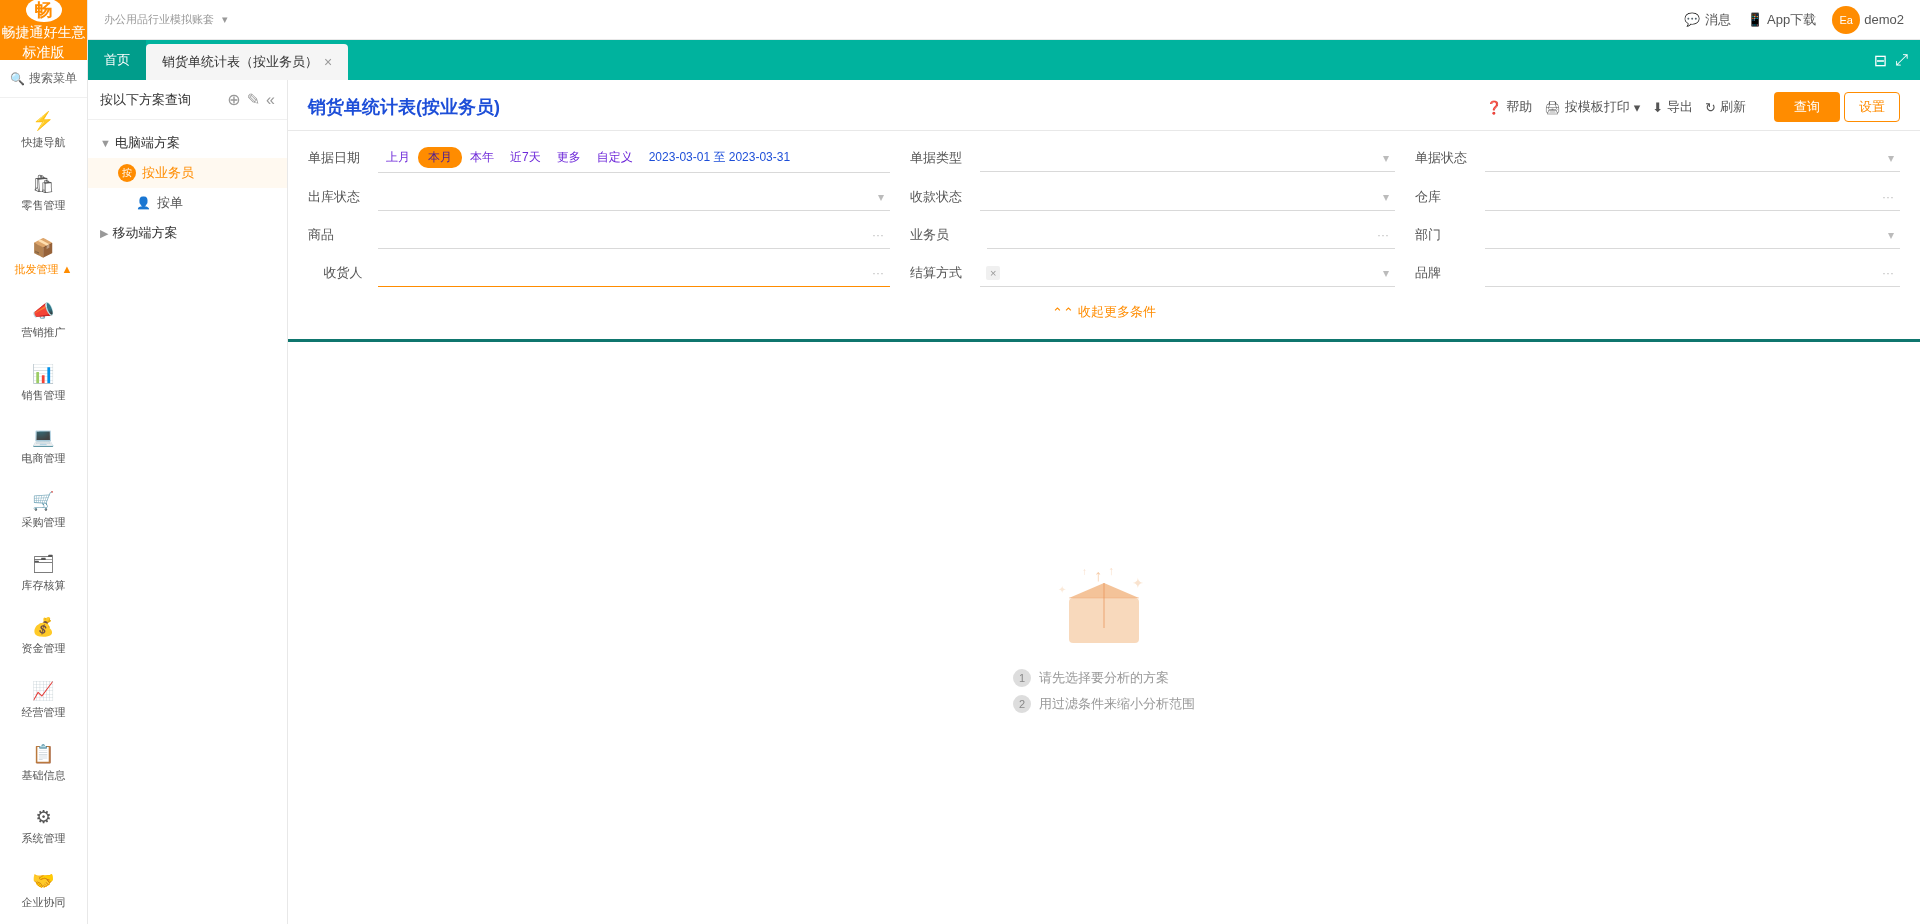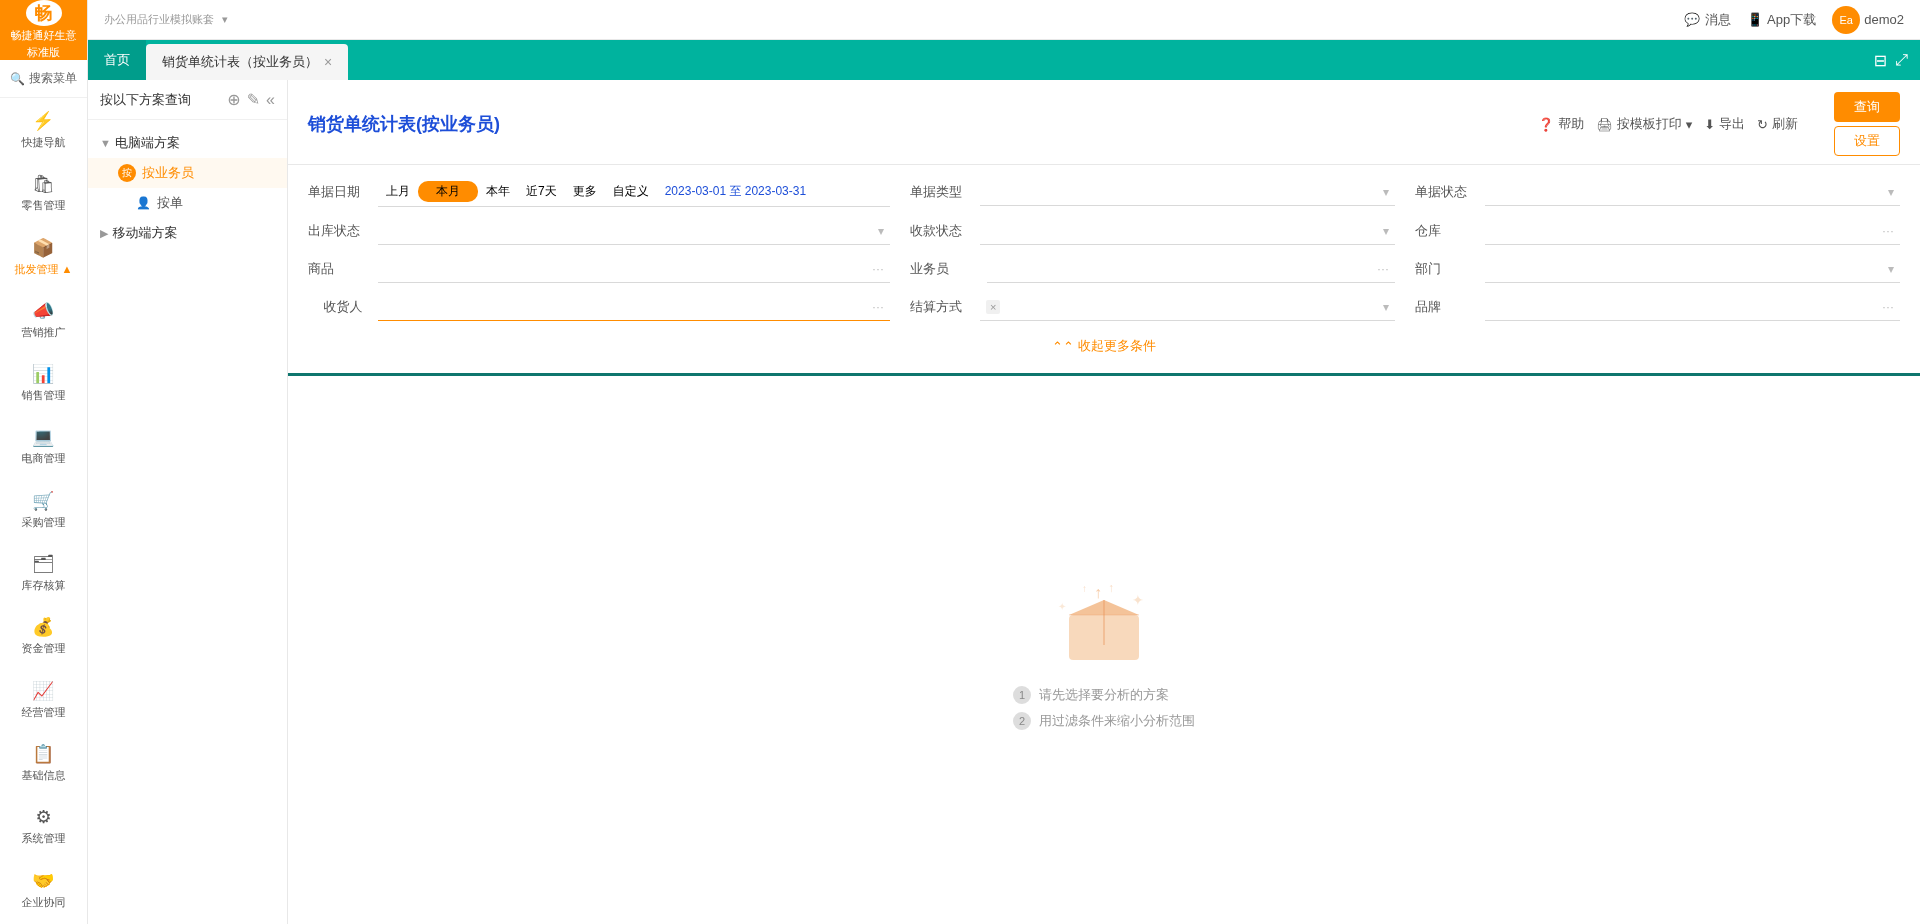--- a/index.html
+++ b/index.html
@@ -3,21 +3,21 @@
   <meta charset="utf-8">
   <style>
     * { box-sizing: border-box; margin: 0; padding: 0; }
     body { font-family: "Microsoft YaHei", "PingFang SC", sans-serif; font-size: 13px; background: #f5f5f5; display: flex; height: 924px; overflow: hidden; }
 
     
     .sidebar { width: 88px; background: #fff; display: flex; flex-direction: column; border-right: 1px solid #e8e8e8; z-index: 10; }
     .sidebar-logo { height: 60px; background: #ff8c00; display: flex; align-items: center; justify-content: center; flex-direction: column; cursor: pointer; }
     .sidebar-logo .logo-icon { width: 36px; height: 36px; background: #fff; border-radius: 50%; display: flex; align-items: center; justify-content: center; }
     .sidebar-logo .logo-icon span { font-size: 18px; color: #ff8c00; font-weight: bold; }
-    .sidebar-logo .logo-text { font-size: 11px; color: #fff; margin-top: 2px; }
+    .sidebar-logo .logo-text { font-size: 14px; color: #fff; margin-top: 2px; }
     .sidebar-nav { flex: 1; overflow-y: auto; }
     .sidebar-item { display: flex; flex-direction: column; align-items: center; justify-content: center; padding: 12px 4px; cursor: pointer; color: #555; border-bottom: none; }
     .sidebar-item .s-icon { font-size: 18px; margin-bottom: 3px; }
     .sidebar-item .s-label { font-size: 11px; text-align: center; line-height: 1.3; }
     .sidebar-item.active { color: #ff8c00; }
     .sidebar-search { padding: 10px 6px; border-bottom: 1px solid #f0f0f0; display: flex; align-items: center; justify-content: center; gap: 4px; font-size: 12px; color: #666; cursor: pointer; }
 
     
     .main { flex: 1; display: flex; flex-direction: column; overflow: hidden; }
 
@@ -71,22 +71,22 @@
     .filter-area { background: #fff; padding: 12px 20px; border-bottom: 3px solid #0f766e; }
     .filter-row { display: flex; align-items: center; margin-bottom: 10px; gap: 0; }
     .filter-item { display: flex; align-items: center; flex: 1; min-width: 0; }
     .filter-label { color: #555; font-size: 13px; white-space: nowrap; width: 70px; flex-shrink: 0; }
     .filter-control { flex: 1; border-bottom: 1px solid #d9d9d9; padding: 4px 6px; display: flex; align-items: center; gap: 4px; position: relative; min-height: 28px; }
     .filter-control .ctrl-icon { color: #bbb; cursor: pointer; font-size: 12px; margin-left: auto; flex-shrink: 0; }
     .filter-control .tag-close { color: #999; cursor: pointer; background: #f0f0f0; border-radius: 2px; padding: 1px 4px; font-size: 11px; }
 
     
     .date-filter { display: flex; align-items: center; gap: 0; flex: 1; border-bottom: 1px solid #d9d9d9; padding: 4px 0; }
-    .date-btn { padding: 2px 8px; cursor: pointer; font-size: 12px; color: #000000; border-radius: 3px; }
-    .date-btn.active { background: #ff8c00; color: #000000; border-radius: 10px; padding: 2px 18px; }
+    .date-btn { padding: 2px 8px; cursor: pointer; font-size: 12px; color: #6d28d9; border-radius: 3px; }
+    .date-btn.active { background: #ff8c00; color: #4c1d95; border-radius: 10px; padding: 2px 10px; }
     .date-range { font-size: 12px; color: #1d4ed8; margin-left: 8px; }
 
     
     .collapse-row { display: flex; justify-content: center; padding: 6px 0; }
     .collapse-btn { display: flex; align-items: center; gap: 4px; color: #ff8c00; cursor: pointer; font-size: 13px; }
 
     
     .empty-state { flex: 1; display: flex; flex-direction: column; align-items: center; justify-content: center; background: #fff; margin: 0; }
     .empty-state .empty-img { width: 120px; height: 100px; position: relative; display: flex; align-items: center; justify-content: center; }
     .empty-hints { margin-top: 16px; display: flex; flex-direction: column; gap: 8px; }
@@ -267,21 +267,21 @@
             <span>▾</span>
           </div>
           <div class="action">
             <span>⬇</span>
             <span>导出</span>
           </div>
           <div class="action">
             <span>↻</span>
             <span>刷新</span>
           </div>
-          <div style="display:flex;flex-direction:column;gap:4px;margin-left:24px;">
+          <div style="display:flex;flex-direction:row;gap:4px;margin-left:16px;">
             <button class="btn-query">查询</button>
             <button class="btn-settings">设置</button>
           </div>
         </div>
       </div>
 
       <div class="filter-area">
 
         <div class="filter-row">
           <div class="filter-item" style="flex:1.2;">

